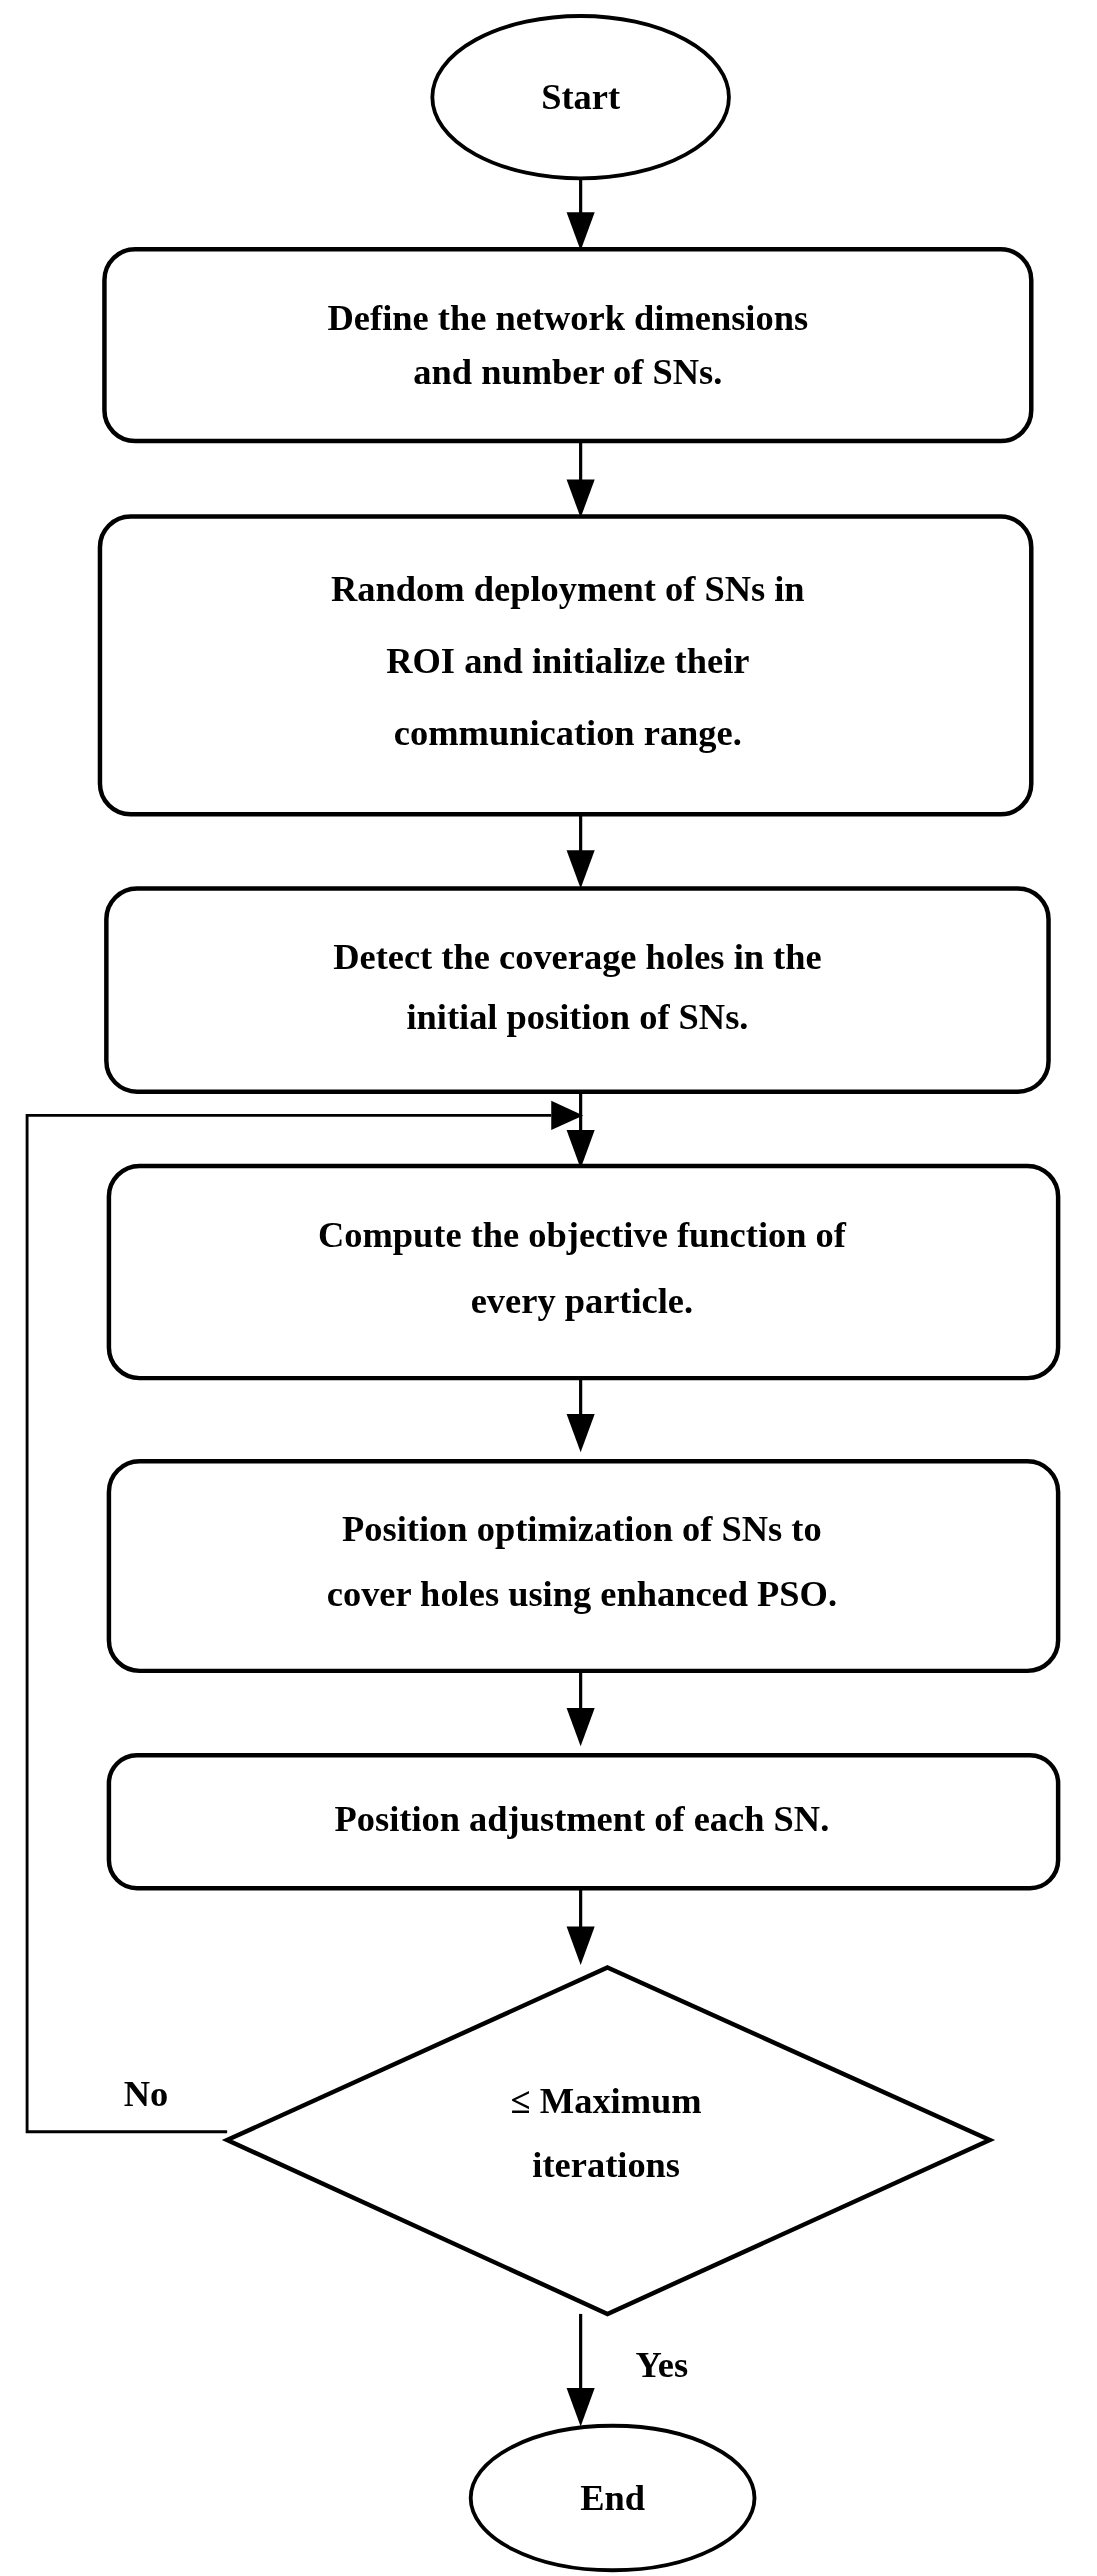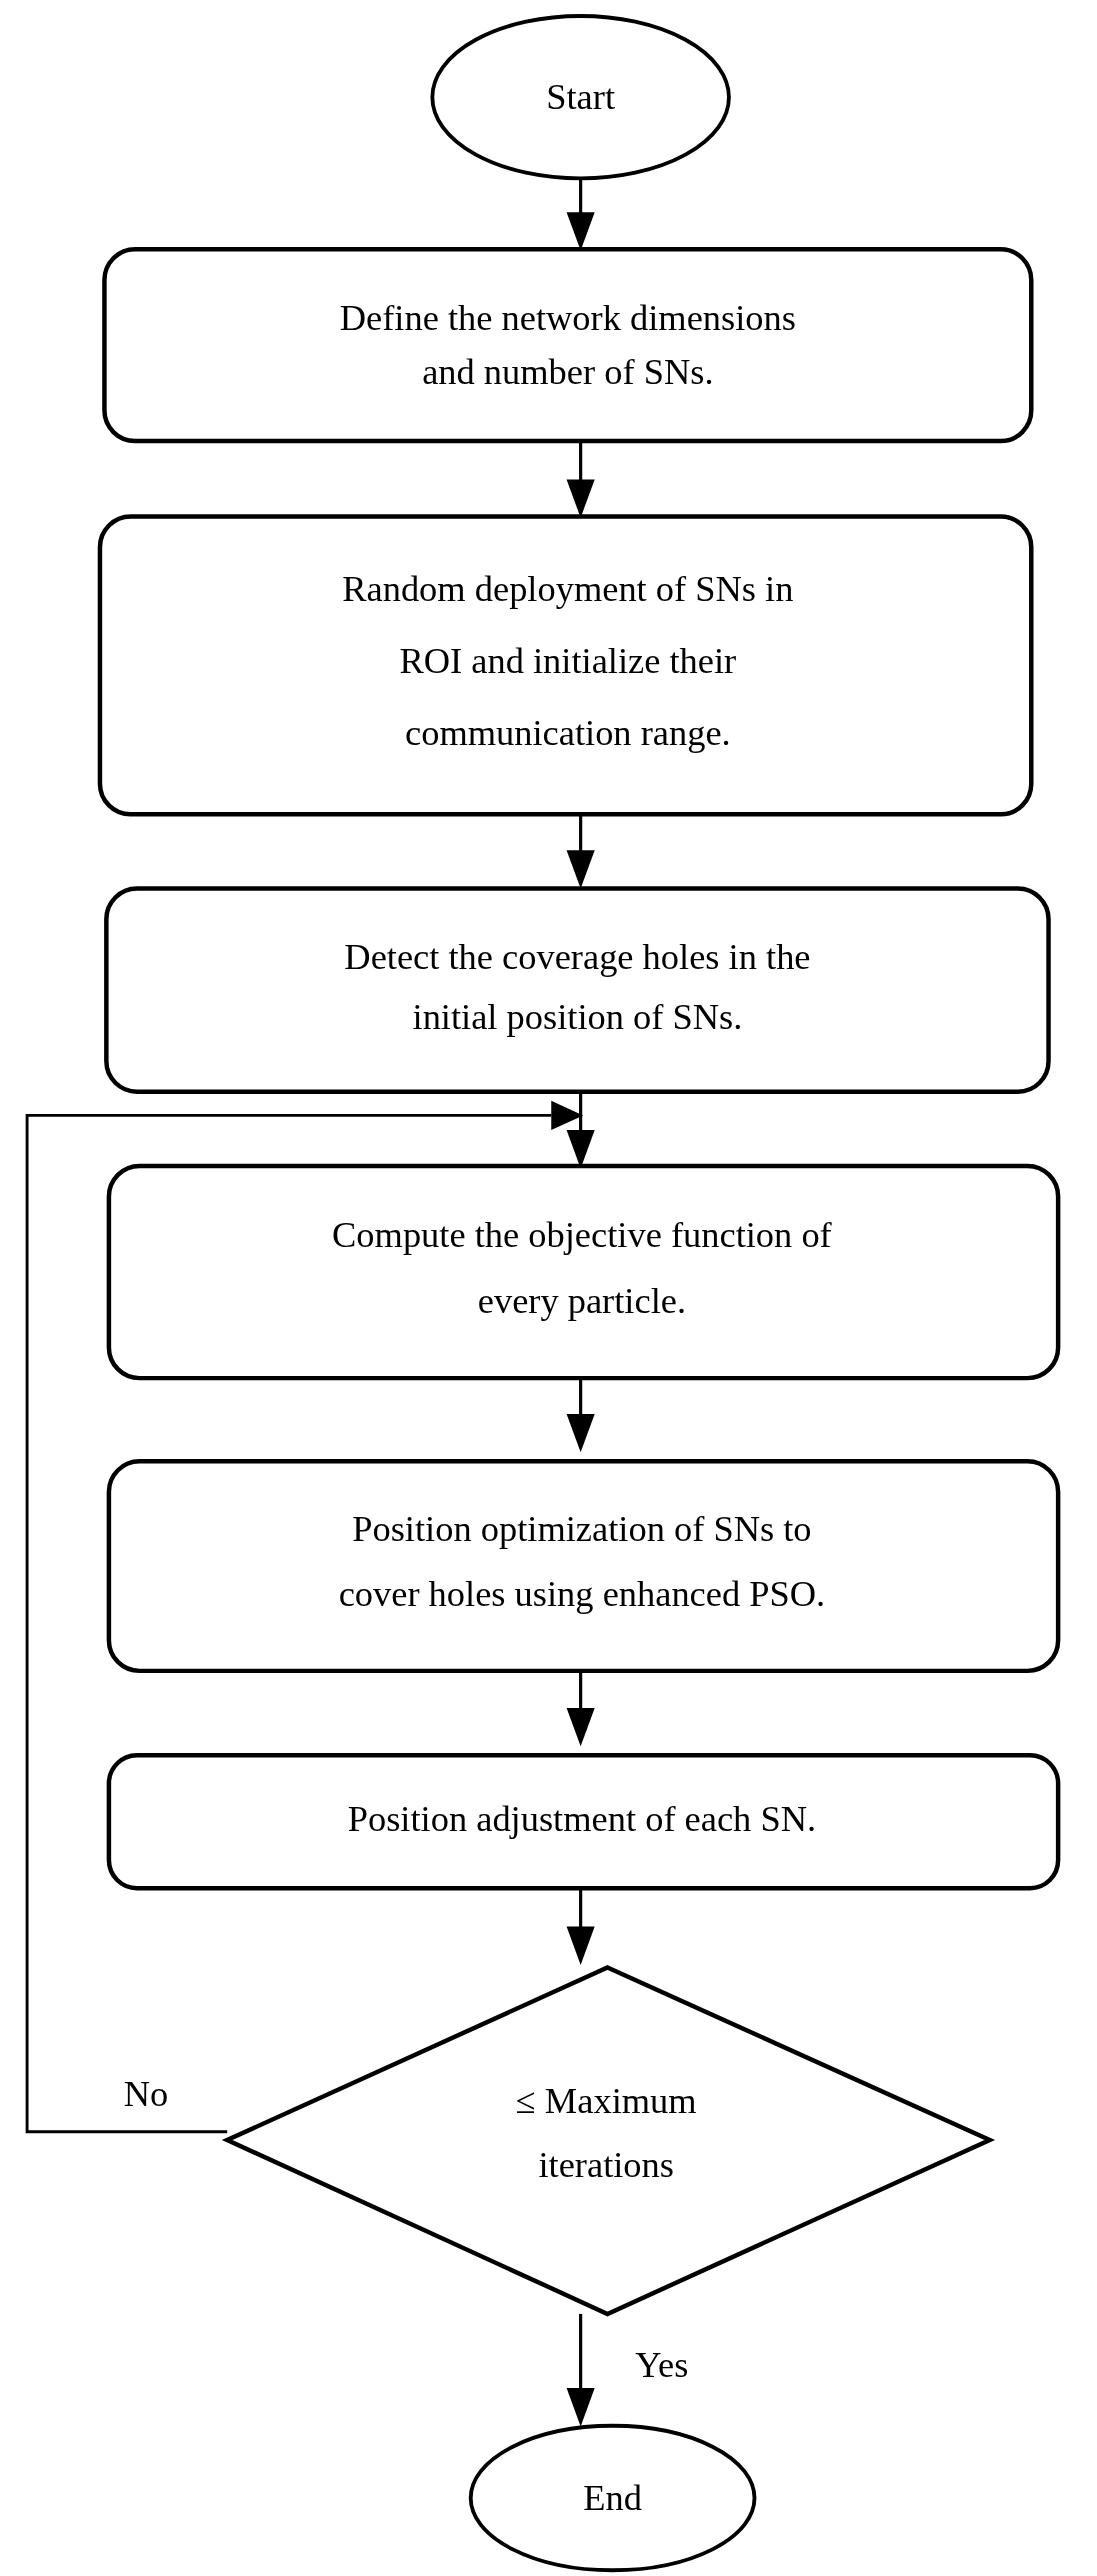--- a/index.html
+++ b/index.html
@@ -12,20 +12,21 @@
     width: 1098px;
     height: 2576px;
     font-family: "Liberation Serif", "DejaVu Serif", serif;
     overflow: hidden;
   }
   #flowchart-root {
     position: relative;
     width: 1098px;
     height: 2576px;
     background: #ffffff;
+    font-weight: bold;
   }
   svg#flow-svg {
     position: absolute;
     top: 0;
     left: 0;
     width: 1098px;
     height: 2576px;
     display: block;
   }
   .shape-fill { fill: #ffffff; }

